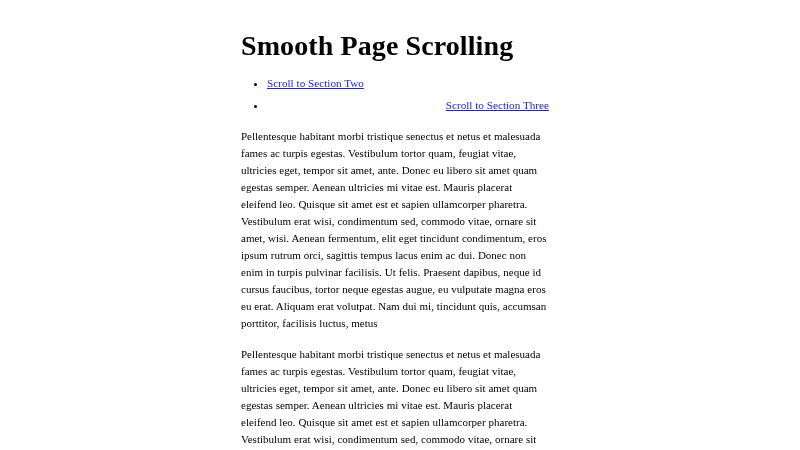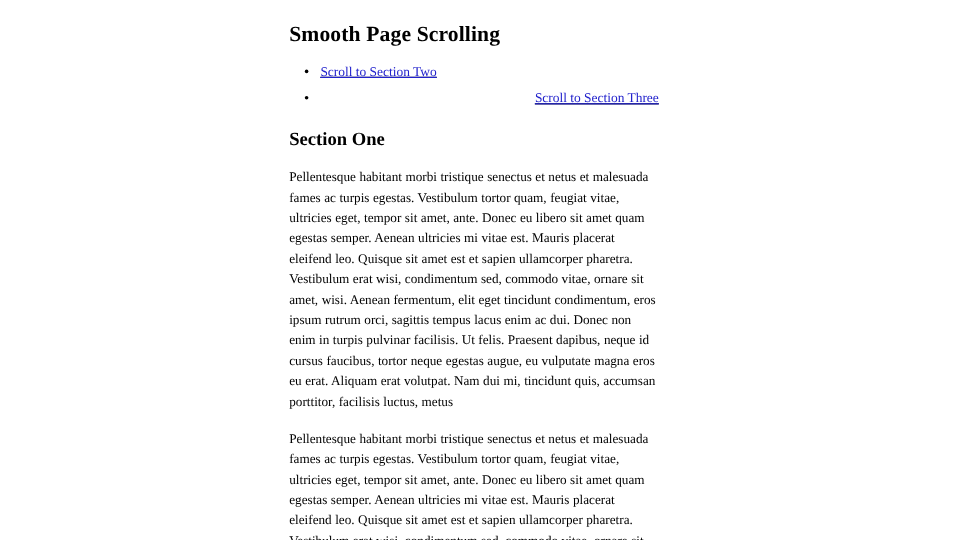--- a/index.html
+++ b/index.html
@@ -25,38 +25,37 @@
   }
 
   .content {
     position: absolute;
     left: 241px;
     top: 0;
     width: 308px;
   }
 
   .doc-title {
-    font-size: 18px;
+    font-size: 28px;
     font-weight: bold;
     line-height: 1.15;
-    margin: 18px 0 0 0;
+    margin: 30px 0 0 0;
     letter-spacing: 0.1px;
   }
 
   .nav-list {
     list-style-type: disc;
     margin: 13px 0 0 0;
     padding-left: 26px;
   }
 
   .nav-list li {
     font-size: 11.2px;
     line-height: 1.52;
     margin: 0 0 5px 0;
-    text-decoration: underline;
   }
 
   .nav-list li:last-child {
     margin-bottom: 0;
     text-align: right;
   }
 
   .nav-link {
     color: #2222cc;
     text-decoration: underline;
@@ -88,20 +87,19 @@
 
     <ul class="nav-list">
       <li>
         <a class="nav-link">Scroll to Section Two</a>
       </li>
       <li>
         <a class="nav-link">Scroll to Section Three</a>
       </li>
     </ul>
 
-    <h2 class="section-heading">Section One</h2>
 
     <p class="body-par">Pellentesque habitant morbi tristique senectus et netus et malesuada fames ac turpis egestas. Vestibulum tortor quam, feugiat vitae, ultricies eget, tempor sit amet, ante. Donec eu libero sit amet quam egestas semper. Aenean ultricies mi vitae est. Mauris placerat eleifend leo. Quisque sit amet est et sapien ullamcorper pharetra. Vestibulum erat wisi, condimentum sed, commodo vitae, ornare sit amet, wisi. Aenean fermentum, elit eget tincidunt condimentum, eros ipsum rutrum orci, sagittis tempus lacus enim ac dui. Donec non enim in turpis pulvinar facilisis. Ut felis. Praesent dapibus, neque id cursus faucibus, tortor neque egestas augue, eu vulputate magna eros eu erat. Aliquam erat volutpat. Nam dui mi, tincidunt quis, accumsan porttitor, facilisis luctus, metus</p>
 
     <p class="body-par">Pellentesque habitant morbi tristique senectus et netus et malesuada fames ac turpis egestas. Vestibulum tortor quam, feugiat vitae, ultricies eget, tempor sit amet, ante. Donec eu libero sit amet quam egestas semper. Aenean ultricies mi vitae est. Mauris placerat eleifend leo. Quisque sit amet est et sapien ullamcorper pharetra. Vestibulum erat wisi, condimentum sed, commodo vitae, ornare sit amet, wisi. Aenean fermentum, elit eget tincidunt condimentum, eros ipsum rutrum orci, sagittis tempus lacus enim ac dui. Donec non enim in turpis pulvinar facilisis. Ut felis. Praesent dapibus, neque id cursus faucibus, tortor neque egestas augue, eu vulputate magna eros eu erat. Aliquam erat volutpat. Nam dui mi, tincidunt quis, accumsan porttitor, facilisis luctus, metus</p>
 
   </div>
 </div>
 
 </body></html>

